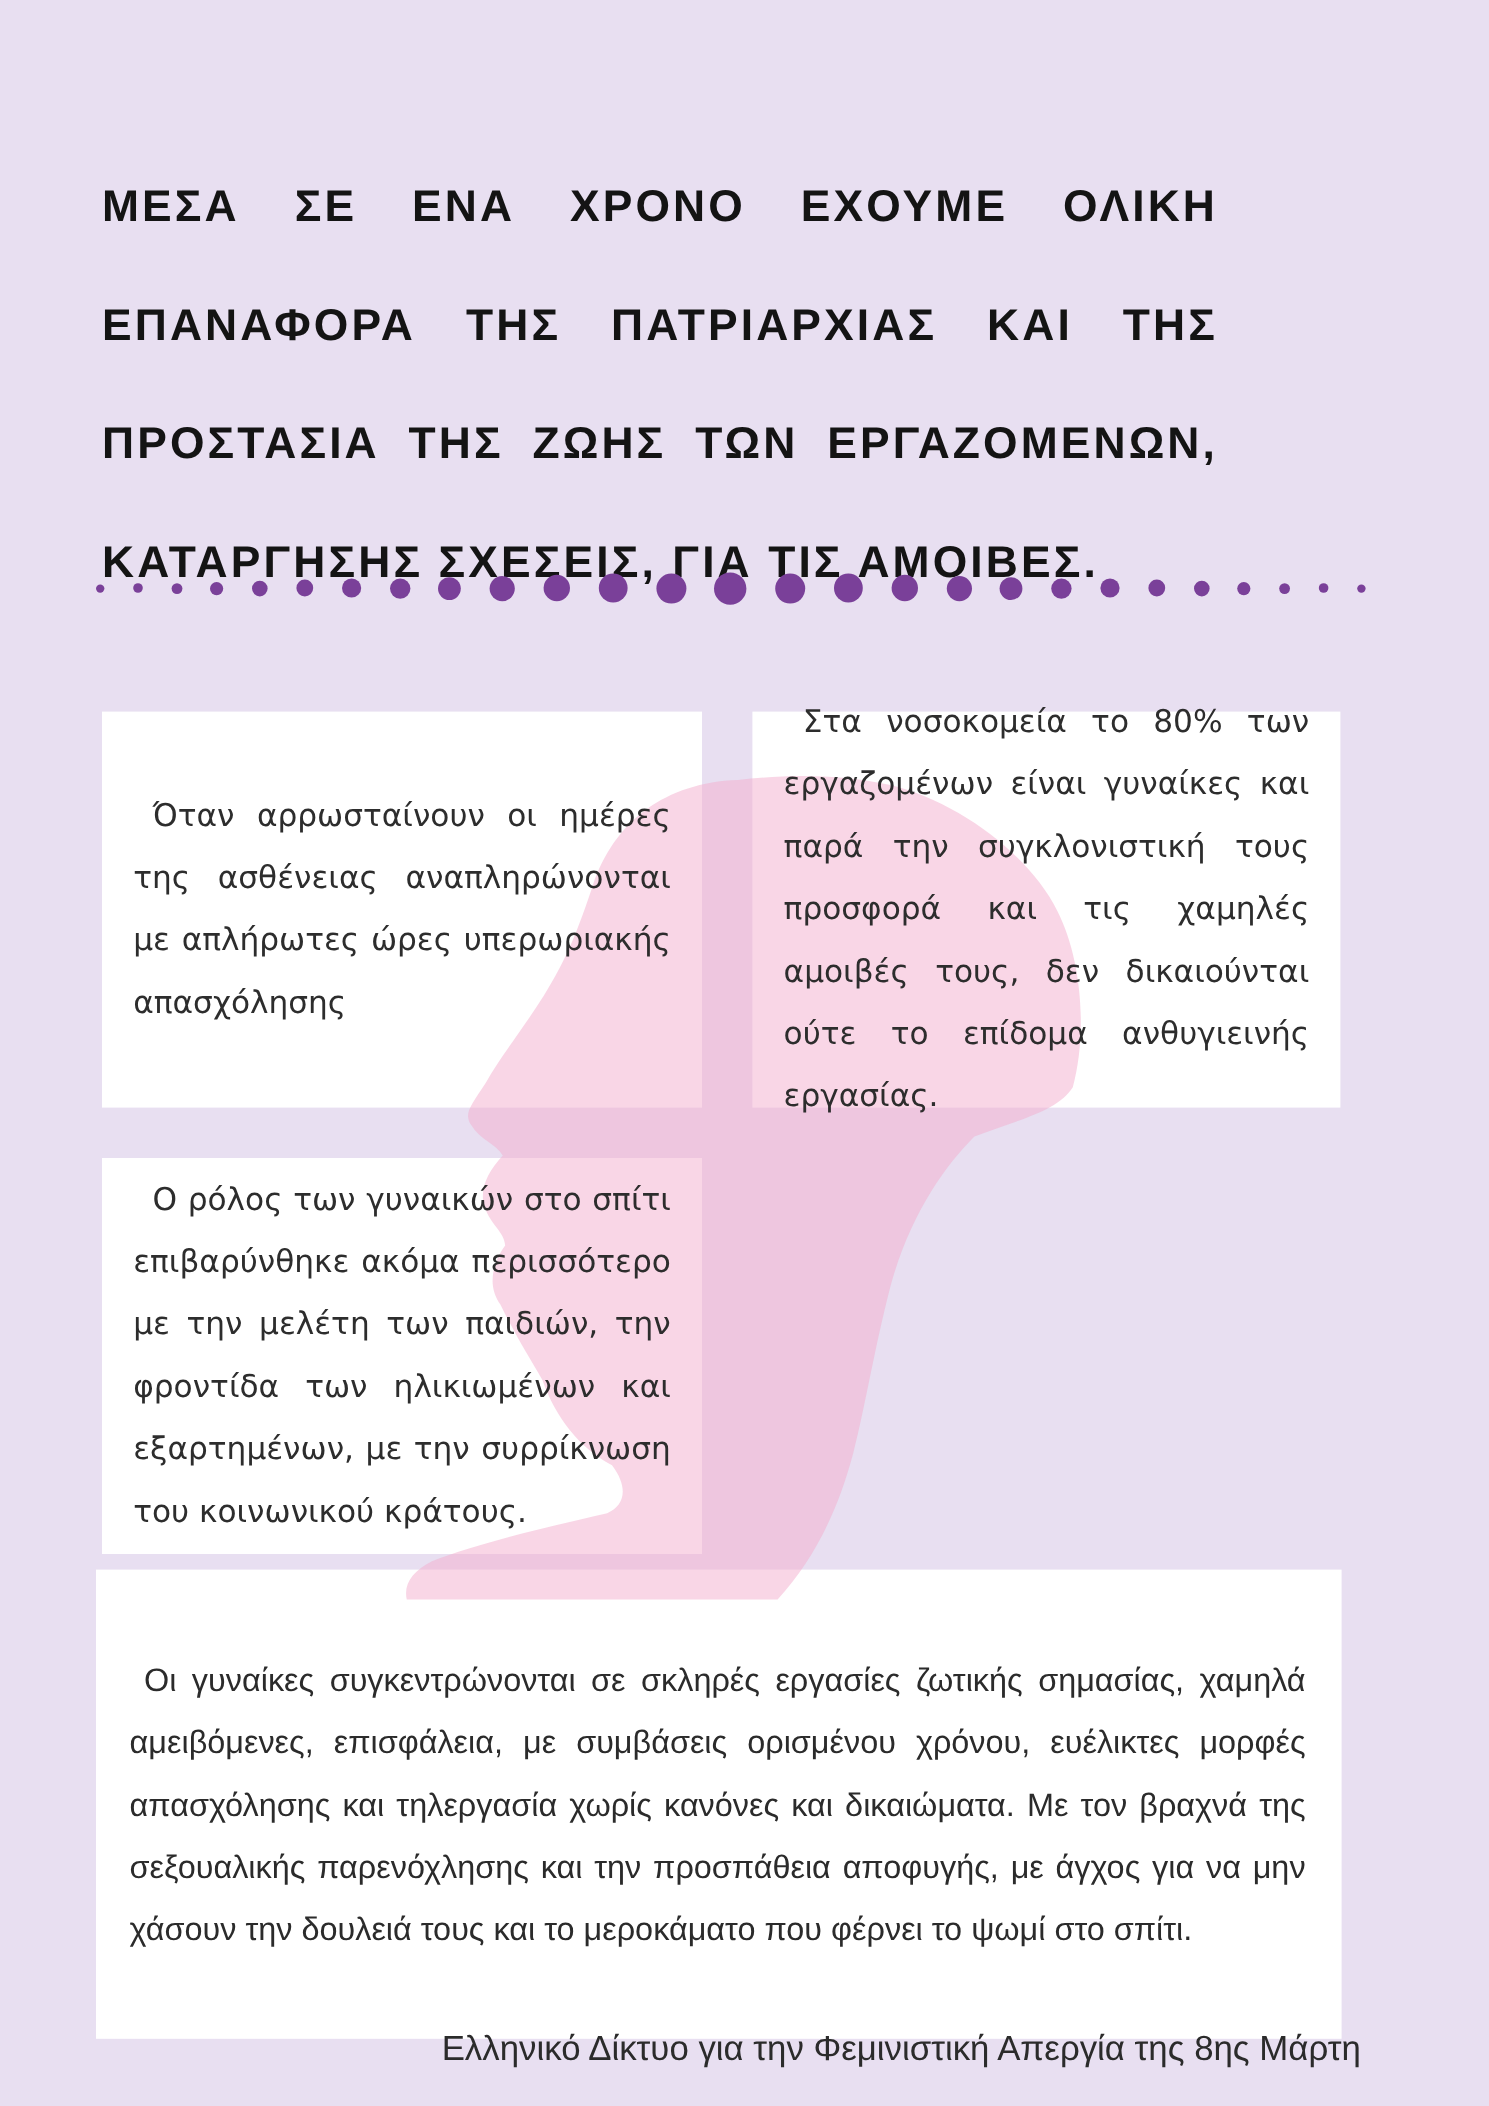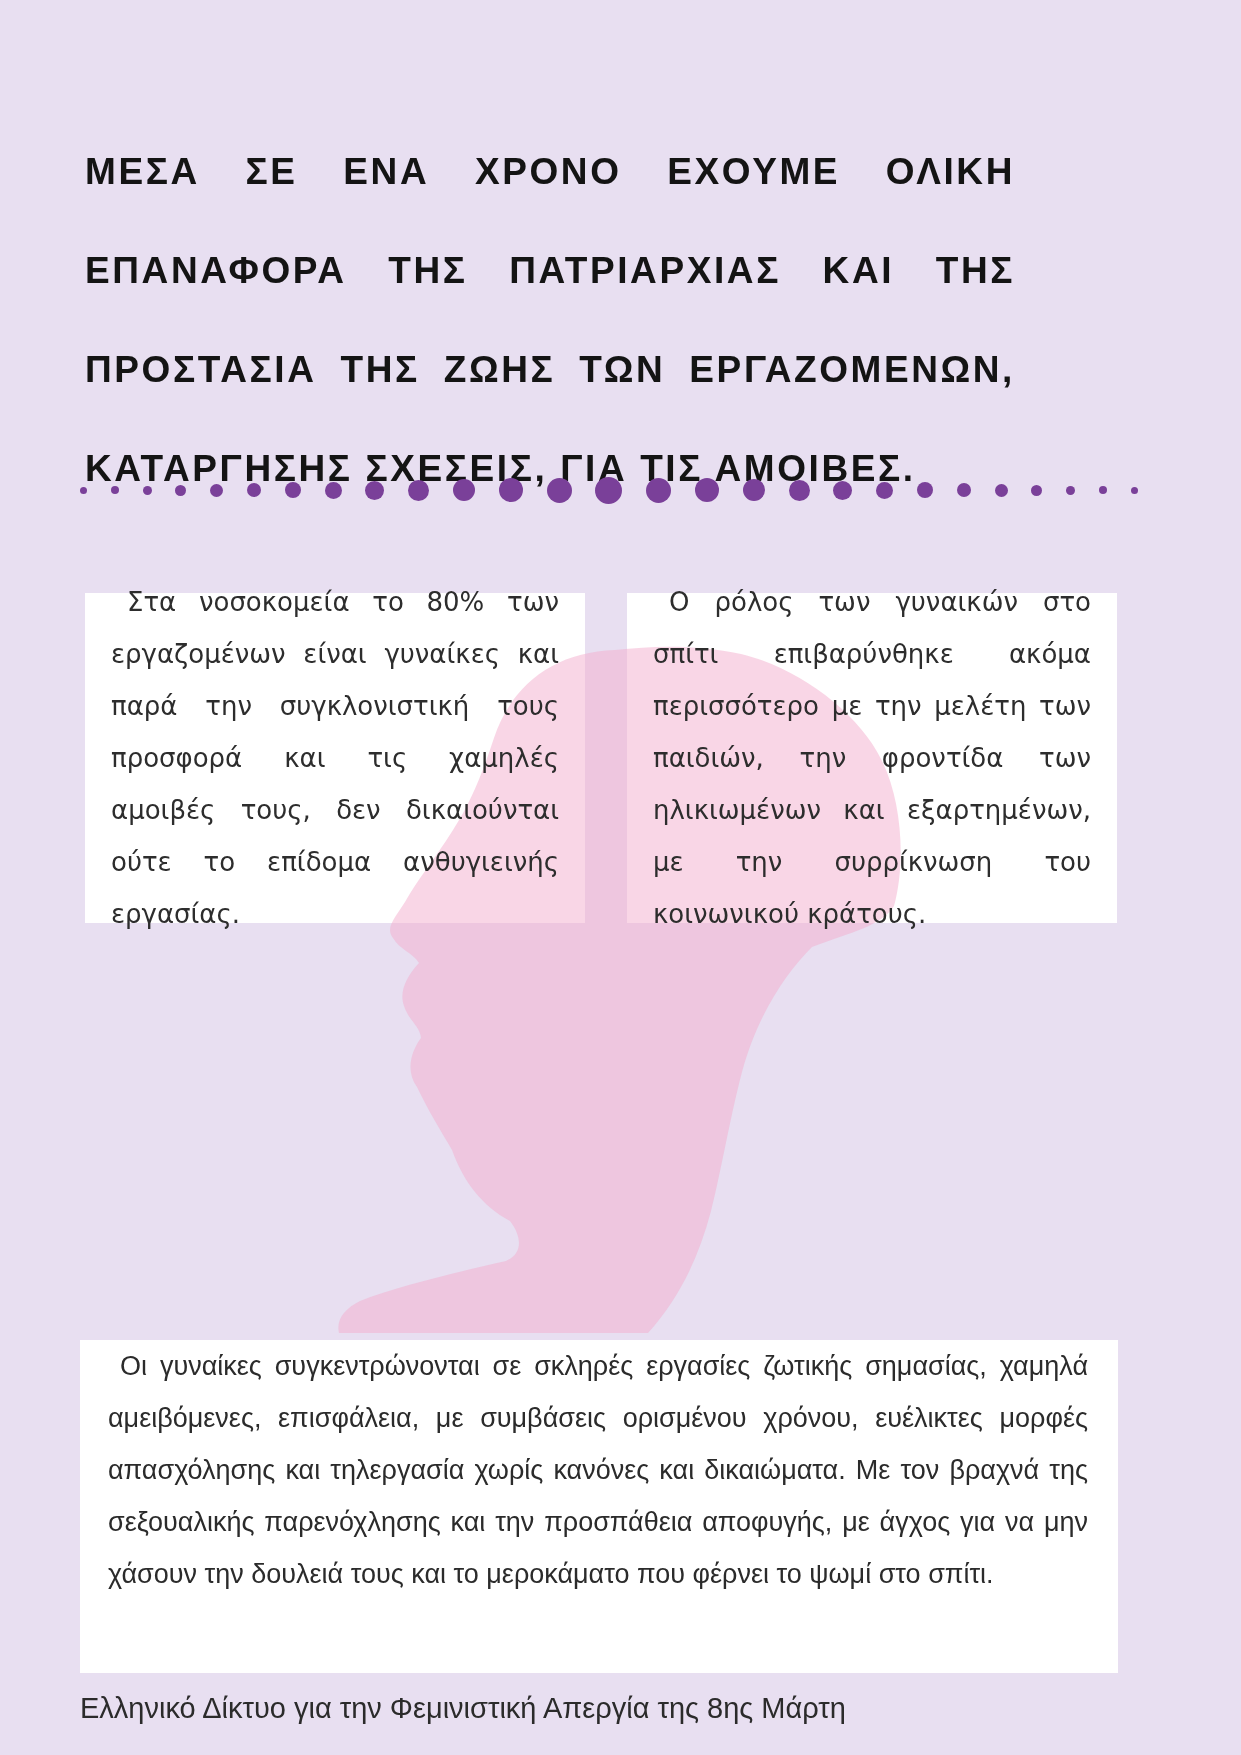--- a/index.html
+++ b/index.html
@@ -51,44 +51,44 @@
     padding:0 26px;
     box-sizing:border-box;
     font-family:"DejaVu Sans", sans-serif;
     font-size:26px;line-height:52px;
     color:#2d2d2d;
     text-align:justify;
     text-indent:16px;
   }
   
   .wide-card{
-    position:absolute;left:80px;top:1340px;width:1038px;height:333px;
+    position:absolute;left:80px;top:1308px;width:1038px;height:391px;
     background:#ffffff;
     box-sizing:border-box;
-    display:flex;align-items:flex-start;
+    display:flex;align-items:center;
   }
   .wide-text{
     margin:0;width:100%;
     padding:0 30px 0 28px;
     box-sizing:border-box;
     font-family:"Liberation Sans", sans-serif;
     font-size:27px;line-height:52px;
     color:#2b2b2b;
     text-align:justify;
     text-indent:12px;
   }
   
   .silhouette{
     position:absolute;left:0;top:0;z-index:2;
     pointer-events:none;
   }
   
   .footer{
-    position:absolute;left:80px;top:1688px;width:1038px;
-    text-align:left;
+    position:absolute;left:96px;top:1688px;width:1038px;
+    text-align:right;
     font-family:"Liberation Sans", sans-serif;
     font-size:29px;line-height:40px;
     color:#2b2b2b;
   }
 </style>
 </head>
 <body>
 
 <div class="page">
 
@@ -124,20 +124,23 @@
       <span class="dot" style="width: 14px; height: 14px; background: rgb(122, 64, 153);"></span>
       <span class="dot" style="width: 13px; height: 13px; background: rgb(122, 64, 153);"></span>
       <span class="dot" style="width: 11px; height: 11px; background: rgb(122, 64, 153);"></span>
       <span class="dot" style="width: 9px; height: 9px; background: rgb(122, 64, 153);"></span>
       <span class="dot" style="width: 8px; height: 8px; background: rgb(122, 64, 153);"></span>
       <span class="dot" style="width: 7px; height: 7px; background: rgb(122, 64, 153);"></span>
     </div>
 
   <div class="grid">
     <div class="card">
+      <p class="card-text">Όταν αρρωσταίνουν οι ημέρες της ασθένειας αναπληρώνονται με απλήρωτες ώρες υπερωριακής απασχόλησης</p>
+    </div>
+    <div class="card">
       <p class="card-text">Στα νοσοκομεία το 80% των εργαζομένων είναι γυναίκες και παρά την συγκλονιστική τους προσφορά και τις χαμηλές αμοιβές τους,  δεν δικαιούνται ούτε το επίδομα ανθυγιεινής εργασίας.</p>
     </div>
     <div class="card">
       <p class="card-text">Ο ρόλος των γυναικών στο σπίτι επιβαρύνθηκε ακόμα περισσότερο με την μελέτη των παιδιών, την φροντίδα των ηλικιωμένων και εξαρτημένων, με την συρρίκνωση του κοινωνικού κράτους.</p>
     </div>
   </div>
 
   <div class="wide-card">
     <p class="wide-text">Οι γυναίκες συγκεντρώνονται σε σκληρές εργασίες ζωτικής σημασίας, χαμηλά αμειβόμενες, επισφάλεια, με συμβάσεις ορισμένου χρόνου, ευέλικτες μορφές απασχόλησης και τηλεργασία χωρίς κανόνες και δικαιώματα. Με τον βραχνά της σεξουαλικής παρενόχλησης και την προσπάθεια αποφυγής, με άγχος για να μην χάσουν την δουλειά τους και το μεροκάματο που φέρνει το ψωμί στο σπίτι.</p>
   </div>

